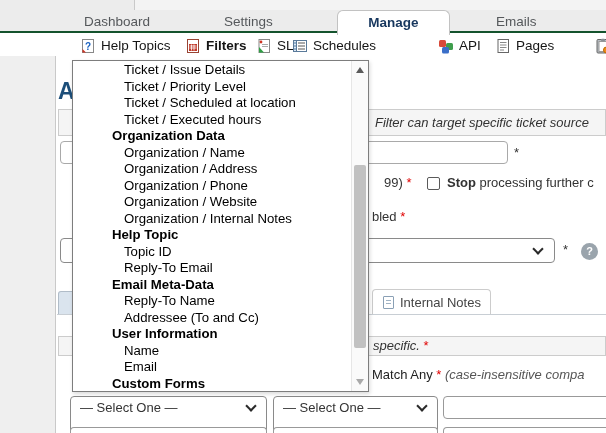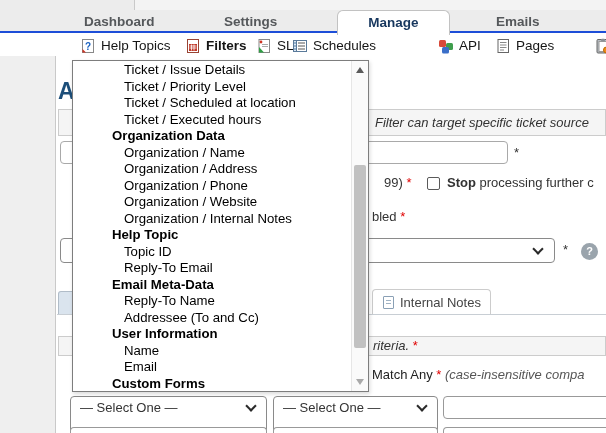--- a/index.html
+++ b/index.html
@@ -6,21 +6,21 @@
   html,body { background:#fff; }
   #screen {
     position:relative; width:606px; height:433px; overflow:hidden;
     font-family:"Liberation Sans","DejaVu Sans",sans-serif;
     font-size:13px; color:#222; background:#fff;
   }
   
   .topband { position:absolute; left:0; top:0; width:606px; height:10px; background:#f3f3f3; }
   .topband-left { position:absolute; left:0; top:0; width:135px; height:10px; background:#ececec; border-right:1px solid #c9c9c9; }
   
-  .tabbar { position:absolute; left:0; top:10px; width:606px; height:23px; background:#ececec; border-bottom:2px solid #1d4ed8;font-weight:bold; }
+  .tabbar { position:absolute; left:0; top:10px; width:606px; height:23px; background:#ececec; border-bottom:2px solid #14532d; }
   .tab-label { position:absolute; top:0; height:23px; line-height:23px; color:#55585b; font-size:13.5px; cursor:default; }
   .tab-active {
     position:absolute; left:337px; top:10px; width:113px; height:25px;
     background:#fff; border:1px solid #c2c2c2; border-bottom:none;
     border-radius:6px 6px 0 0; z-index:3;
     text-align:center; line-height:24px; font-weight:bold; color:#17375e; font-size:13.5px;
   }
   
   .menubar { position:absolute; left:0; top:35px; width:606px; height:21px; background:#fff; z-index:2; }
   .menu-item { position:absolute; top:0; height:21px; display:flex; align-items:center; gap:5px; white-space:nowrap; color:#151515; font-size:13.5px; }
@@ -194,21 +194,21 @@
 
     <div class="hidden-tab-sliver"></div>
     <div class="strip-line"></div>
     <div class="notes-tab">
       <span class="notes-icon"></span>
       <span>Internal Notes</span>
     </div>
 
     <div class="banner banner2">
       <span class="txt nowrap">
-        <span>riteria.</span>&nbsp;<span class="red" style="font-style:normal;">*</span>
+        <span>specific.</span>&nbsp;<span class="red" style="font-style:normal;">*</span>
       </span>
     </div>
 
     <div class="match-row">
       <span>Match Any</span>
       <span class="red">*</span>
       <span class="match-note">(case-insensitive compa</span>
     </div>
 
     <div class="selectbox rule-select rs1">

